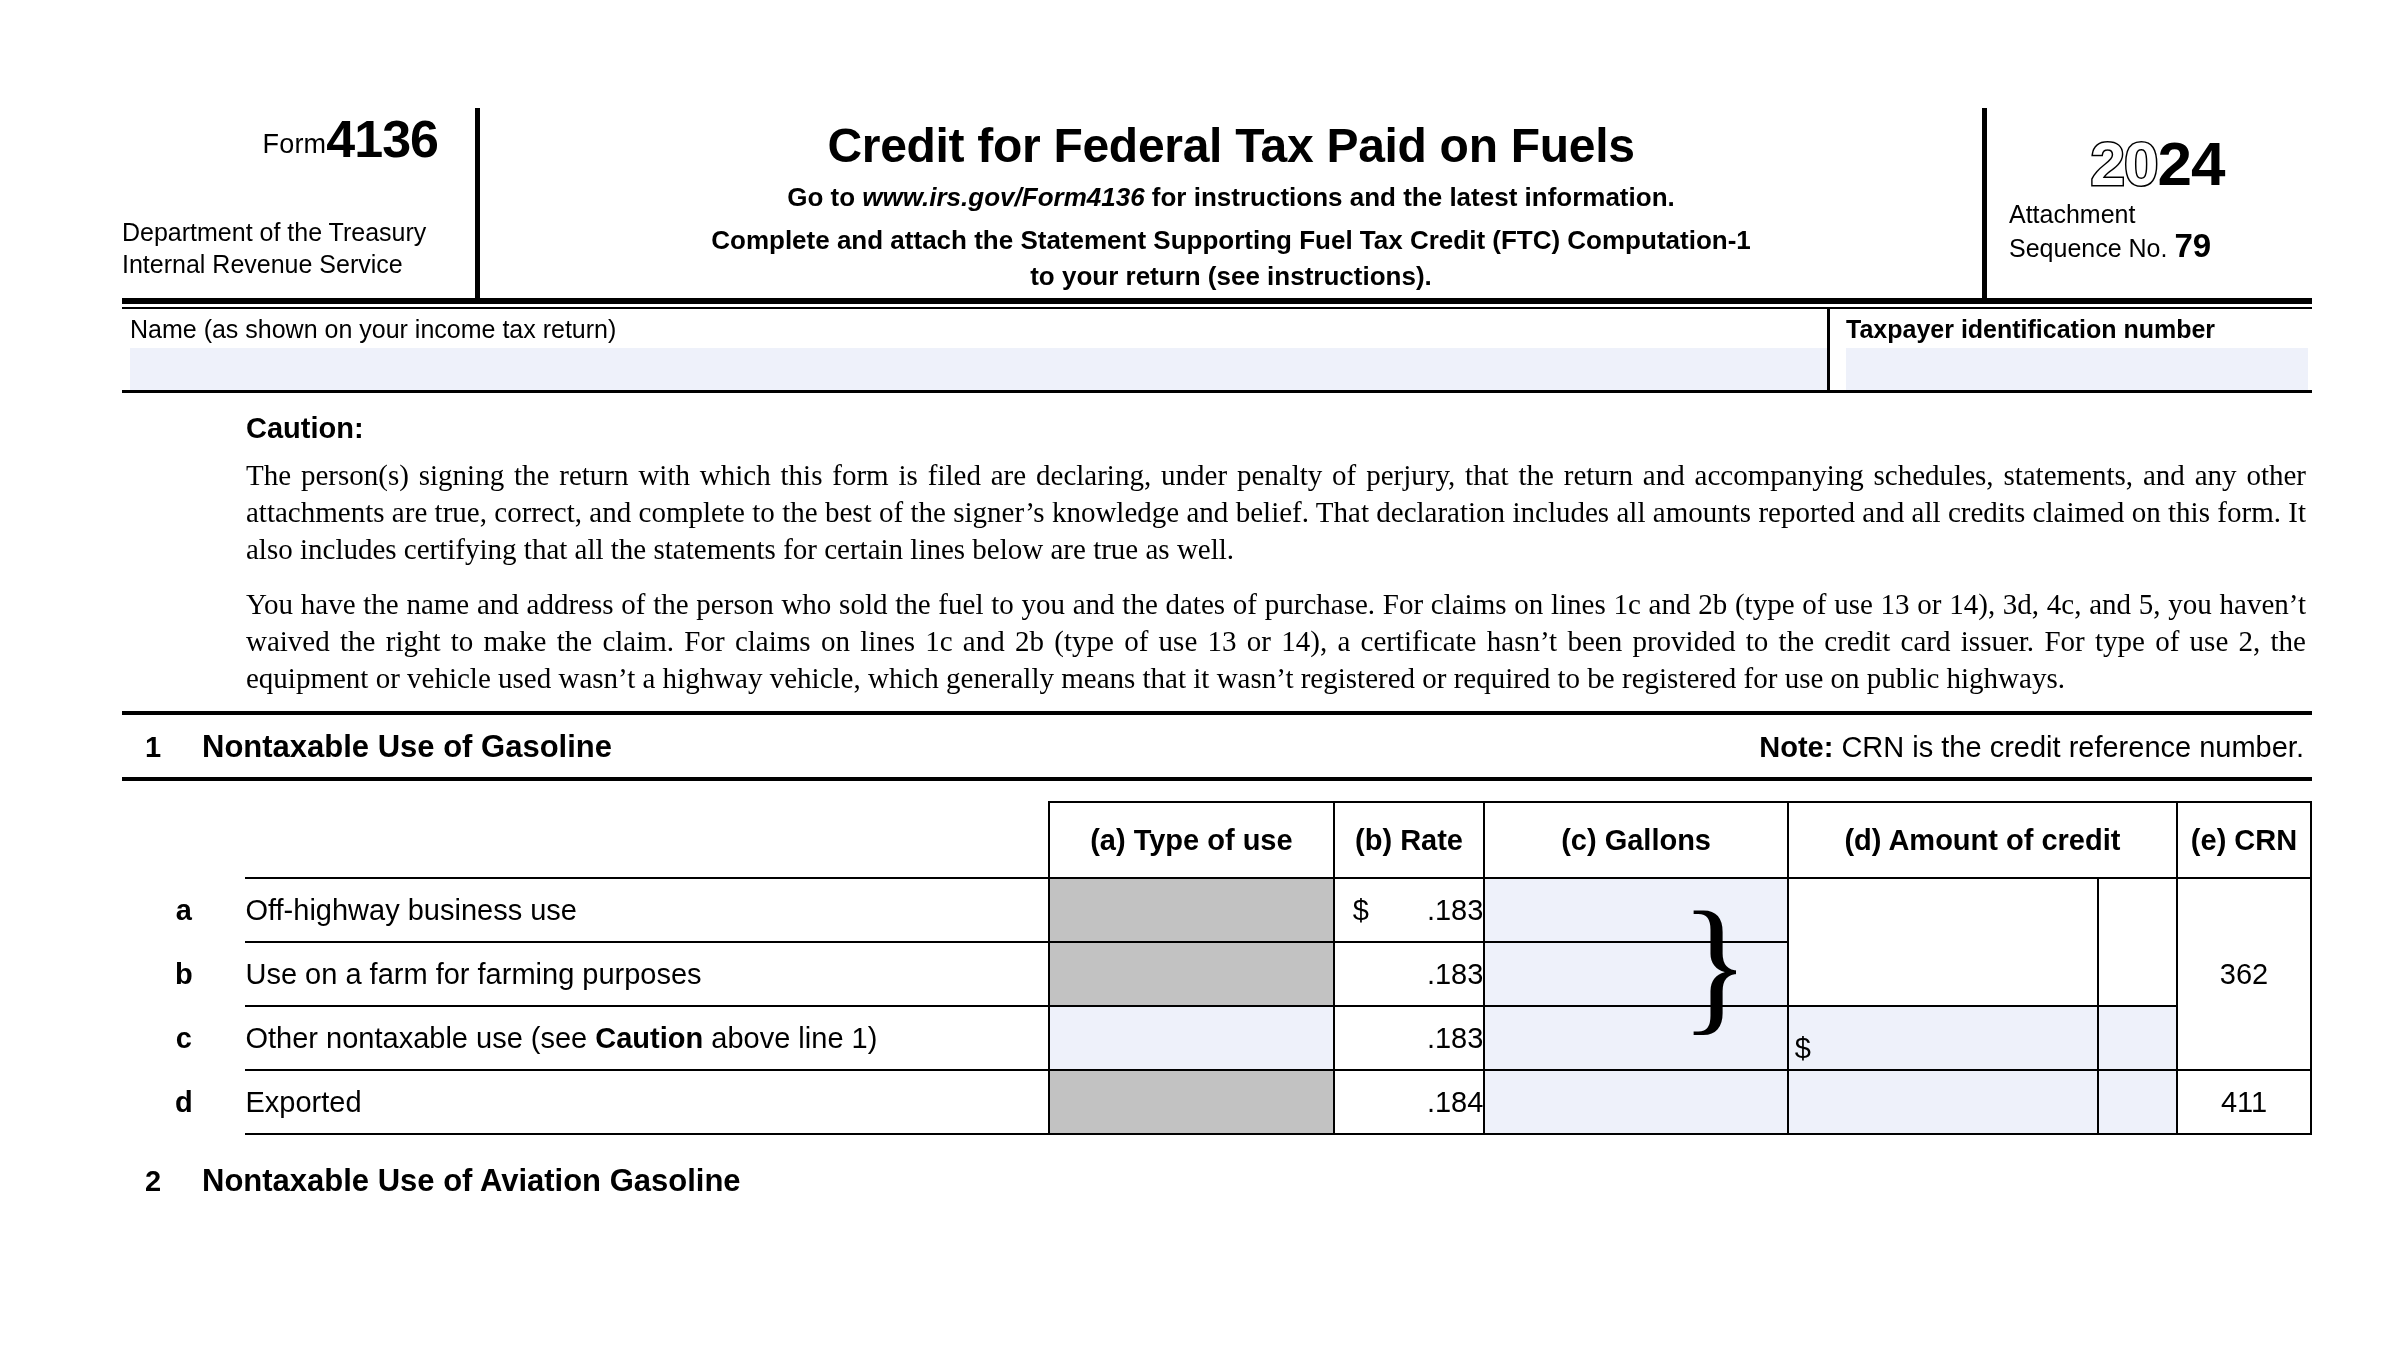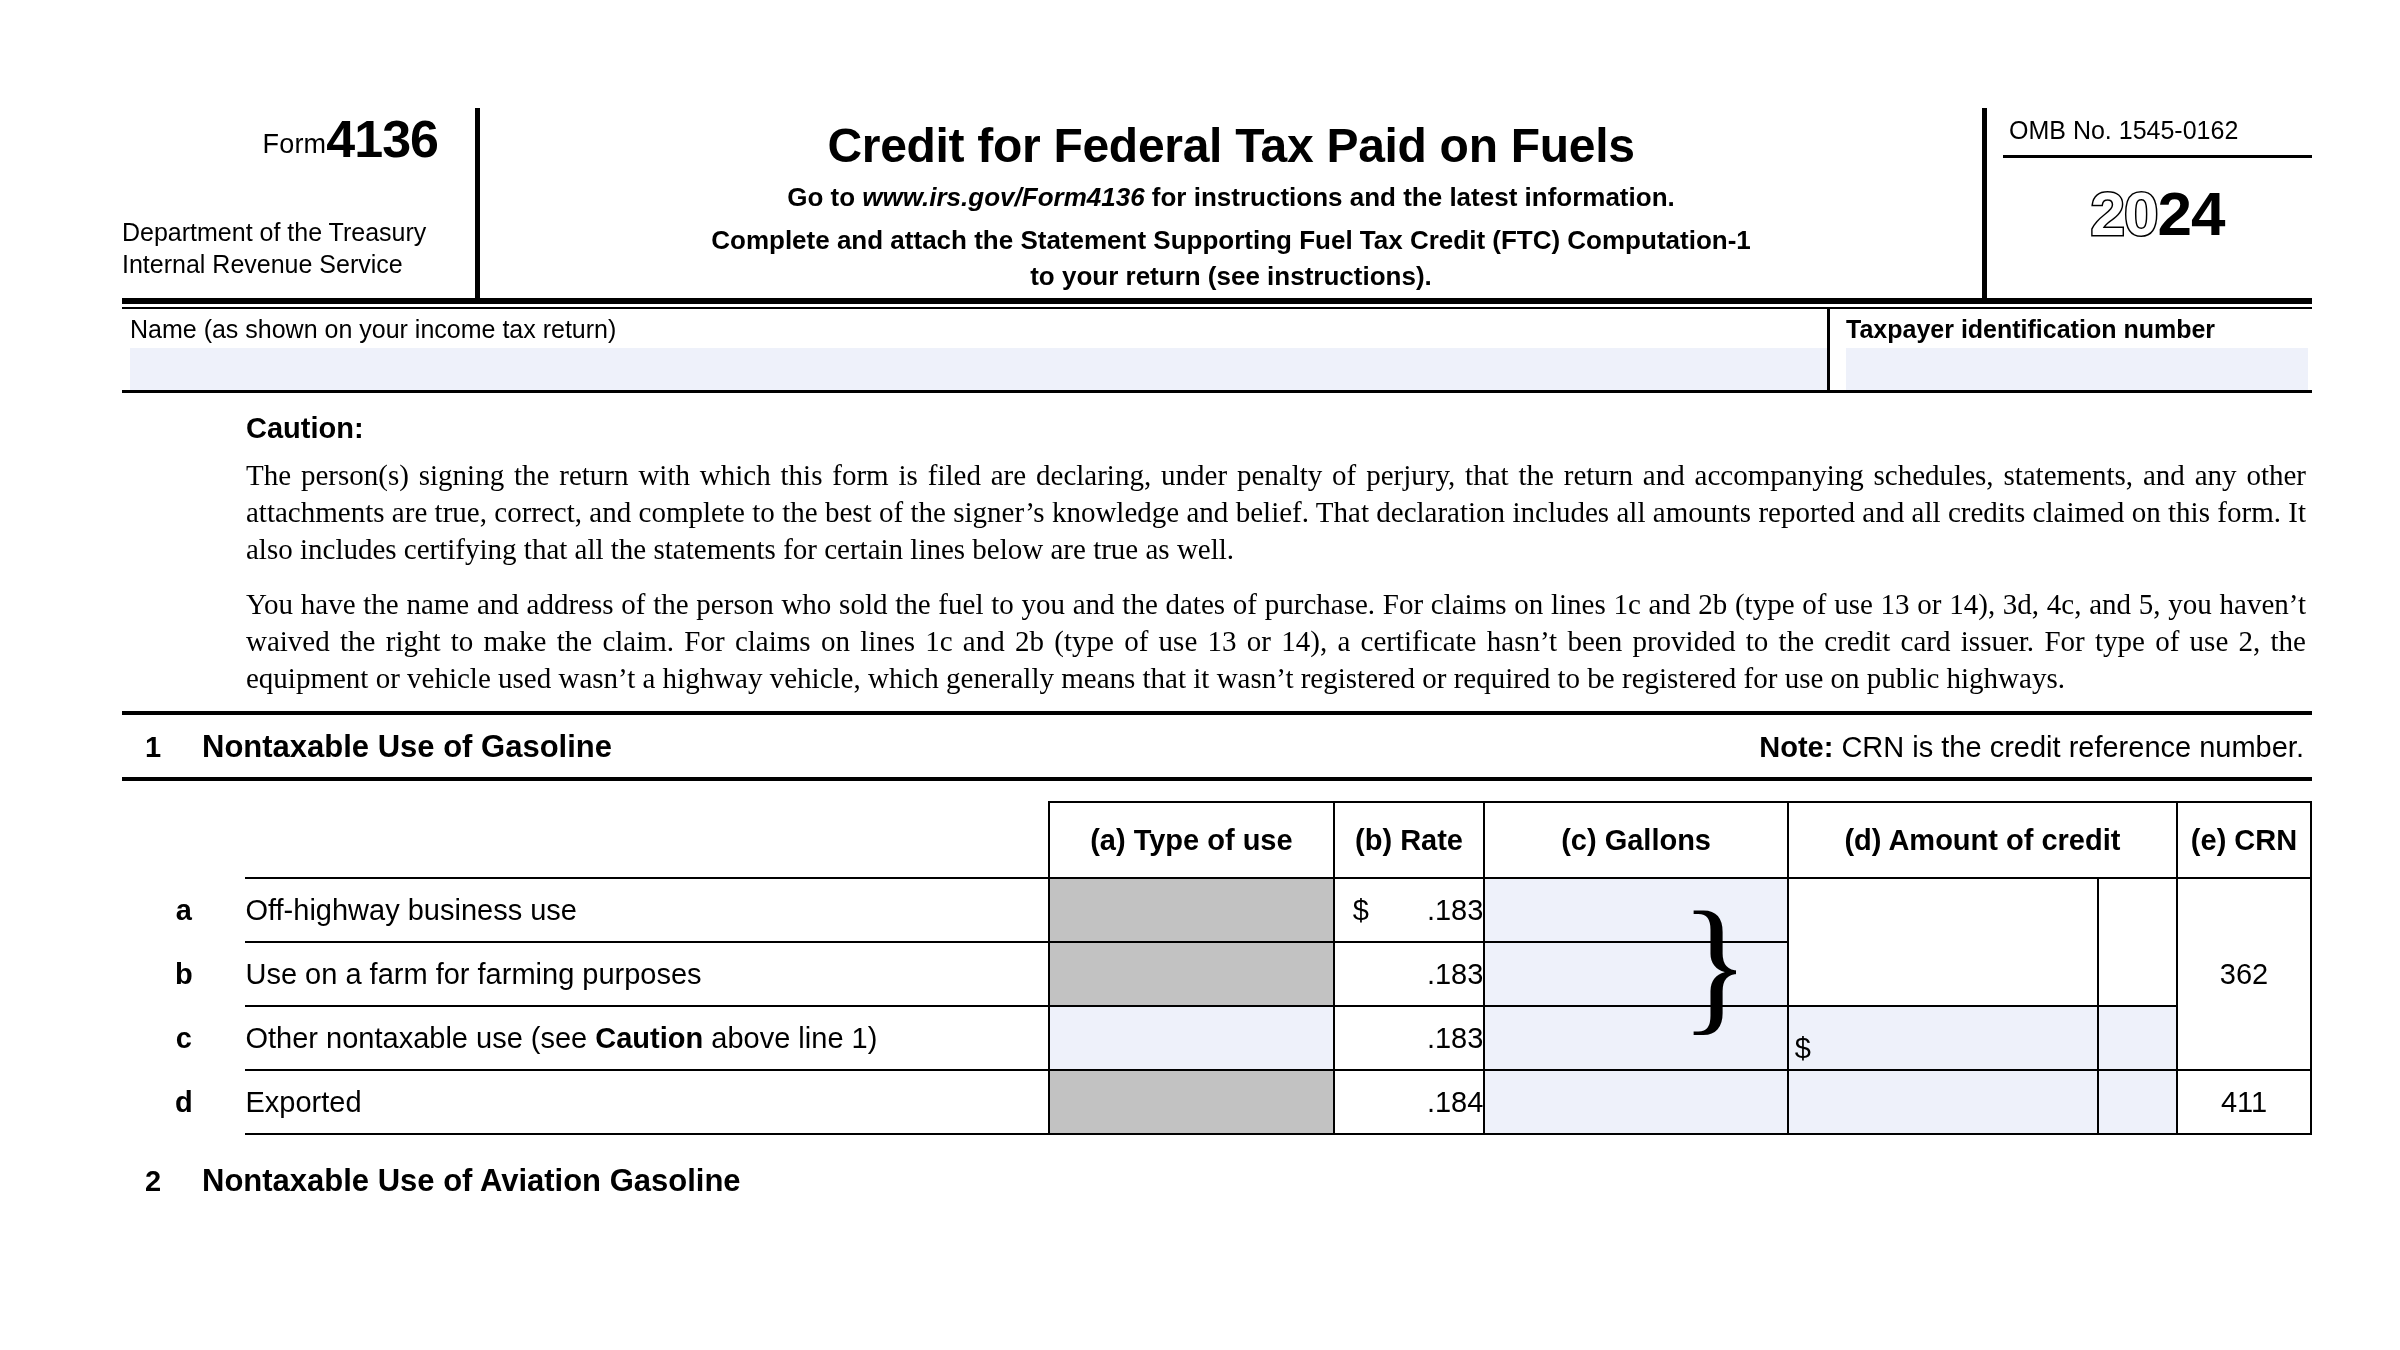--- a/index.html
+++ b/index.html
@@ -338,23 +338,26 @@
       </div>
 
       <div class="hdr-center">
         <div class="title-main">Credit for Federal Tax Paid on Fuels</div>
         <div class="title-sub"><span>Go to </span><span class="ital">www.irs.gov/Form4136</span><span> for instructions and the latest information.</span></div>
         <div class="title-sub2">Complete and attach the Statement Supporting Fuel Tax Credit (FTC) Computation-1</div>
         <div class="title-sub2" style="margin-top:2px">to your return (see instructions).</div>
       </div>
 
       <div class="hdr-right">
-        <div class="omb">OMB No. 1545-0162</div>
         <div class="yearbox">
           <span class="year"><span class="hollow">20</span><span>24</span></span>
+        </div>
+        <div class="attach">
+          <div>Attachment</div>
+          <div><span>Sequence No. </span><span class="seqno">79</span></div>
         </div>
       </div>
     </div>
 
     <div class="thickrule"></div>
 
     <div class="namerow">
       <div class="name-cell">
         <div class="fld-label">Name (as shown on your income tax return)</div>
         <div class="input-strip"></div>

